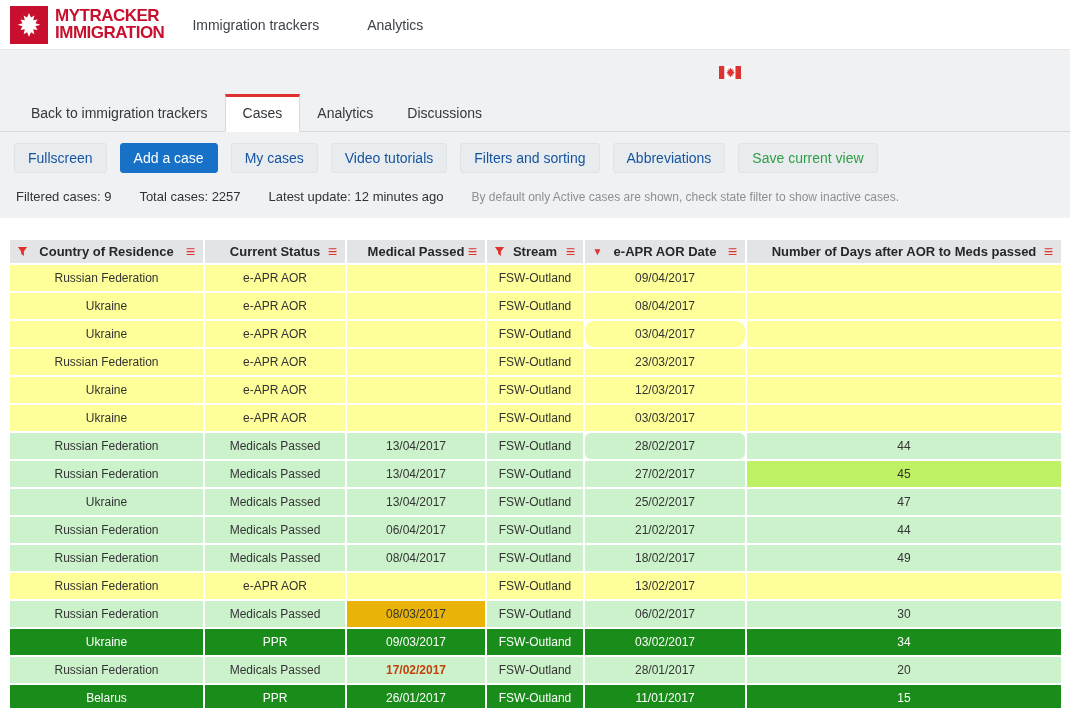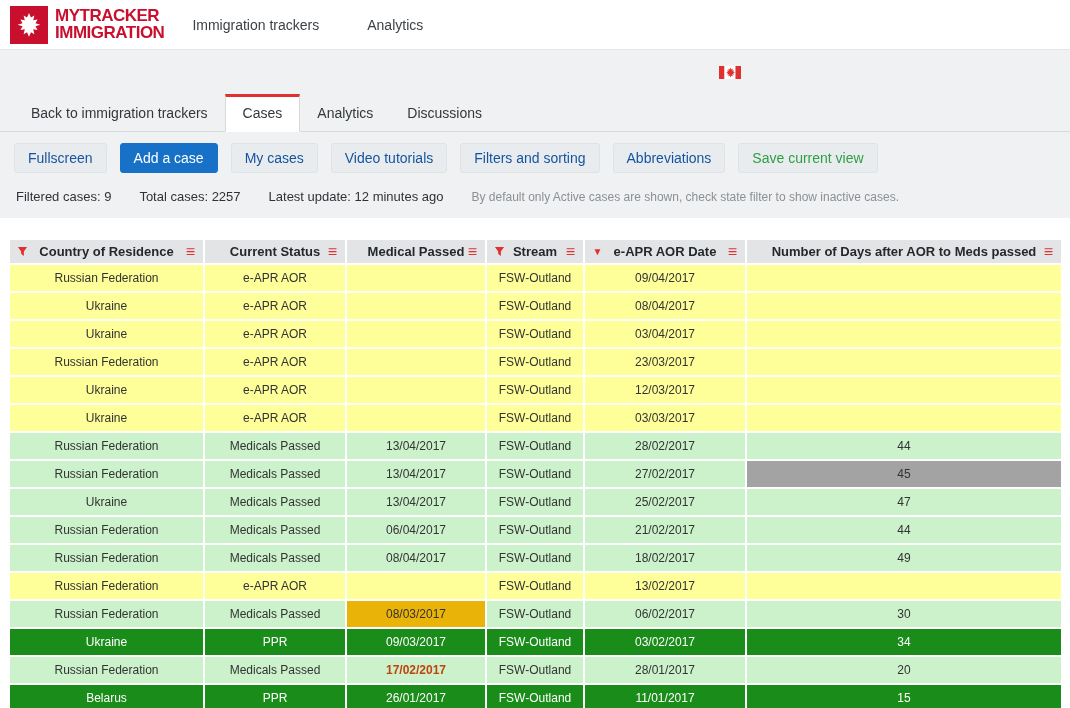--- a/index.html
+++ b/index.html
@@ -192,21 +192,21 @@
           <td style="background: rgb(255, 255, 153); color: rgb(51, 51, 51);"></td>
           <td style="background: rgb(255, 255, 153); color: rgb(51, 51, 51);">FSW-Outland</td>
           <td style="background: rgb(255, 255, 153); color: rgb(51, 51, 51);">08/04/2017</td>
           <td style="background: rgb(255, 255, 153); color: rgb(51, 51, 51);"></td>
         </tr>
         <tr>
           <td style="background: rgb(255, 255, 153); color: rgb(51, 51, 51);">Ukraine</td>
           <td style="background: rgb(255, 255, 153); color: rgb(51, 51, 51);">e-APR AOR</td>
           <td style="background: rgb(255, 255, 153); color: rgb(51, 51, 51);"></td>
           <td style="background: rgb(255, 255, 153); color: rgb(51, 51, 51);">FSW-Outland</td>
-          <td style="background: rgb(255, 255, 153); color: rgb(51, 51, 51);">03/04/2017</td>
+          <td style="background: rgb(255, 255, 153); color: rgb(51, 51, 51); border-radius: 9px;">03/04/2017</td>
           <td style="background: rgb(255, 255, 153); color: rgb(51, 51, 51);"></td>
         </tr>
         <tr>
           <td style="background: rgb(255, 255, 153); color: rgb(51, 51, 51);">Russian Federation</td>
           <td style="background: rgb(255, 255, 153); color: rgb(51, 51, 51);">e-APR AOR</td>
           <td style="background: rgb(255, 255, 153); color: rgb(51, 51, 51);"></td>
           <td style="background: rgb(255, 255, 153); color: rgb(51, 51, 51);">FSW-Outland</td>
           <td style="background: rgb(255, 255, 153); color: rgb(51, 51, 51);">23/03/2017</td>
           <td style="background: rgb(255, 255, 153); color: rgb(51, 51, 51);"></td>
         </tr>
@@ -224,30 +224,30 @@
           <td style="background: rgb(255, 255, 153); color: rgb(51, 51, 51);"></td>
           <td style="background: rgb(255, 255, 153); color: rgb(51, 51, 51);">FSW-Outland</td>
           <td style="background: rgb(255, 255, 153); color: rgb(51, 51, 51);">03/03/2017</td>
           <td style="background: rgb(255, 255, 153); color: rgb(51, 51, 51);"></td>
         </tr>
         <tr>
           <td style="background: rgb(204, 242, 204); color: rgb(51, 51, 51);">Russian Federation</td>
           <td style="background: rgb(204, 242, 204); color: rgb(51, 51, 51);">Medicals Passed</td>
           <td style="background: rgb(204, 242, 204); color: rgb(51, 51, 51);">13/04/2017</td>
           <td style="background: rgb(204, 242, 204); color: rgb(51, 51, 51);">FSW-Outland</td>
-          <td style="background: rgb(204, 242, 204); color: rgb(51, 51, 51);">28/02/2017</td>
+          <td style="background: rgb(204, 242, 204); color: rgb(51, 51, 51); border-radius: 6px;">28/02/2017</td>
           <td style="background: rgb(204, 242, 204); color: rgb(51, 51, 51);">44</td>
         </tr>
         <tr>
           <td style="background: rgb(204, 242, 204); color: rgb(51, 51, 51);">Russian Federation</td>
           <td style="background: rgb(204, 242, 204); color: rgb(51, 51, 51);">Medicals Passed</td>
           <td style="background: rgb(204, 242, 204); color: rgb(51, 51, 51);">13/04/2017</td>
           <td style="background: rgb(204, 242, 204); color: rgb(51, 51, 51);">FSW-Outland</td>
           <td style="background: rgb(204, 242, 204); color: rgb(51, 51, 51);">27/02/2017</td>
-          <td style="background: #a3a3a3; color: rgb(51, 51, 51);">45</td>
+          <td style="background: #bef264; color: rgb(51, 51, 51);">45</td>
         </tr>
         <tr>
           <td style="background: rgb(204, 242, 204); color: rgb(51, 51, 51);">Ukraine</td>
           <td style="background: rgb(204, 242, 204); color: rgb(51, 51, 51);">Medicals Passed</td>
           <td style="background: rgb(204, 242, 204); color: rgb(51, 51, 51);">13/04/2017</td>
           <td style="background: rgb(204, 242, 204); color: rgb(51, 51, 51);">FSW-Outland</td>
           <td style="background: rgb(204, 242, 204); color: rgb(51, 51, 51);">25/02/2017</td>
           <td style="background: rgb(204, 242, 204); color: rgb(51, 51, 51);">47</td>
         </tr>
         <tr>

